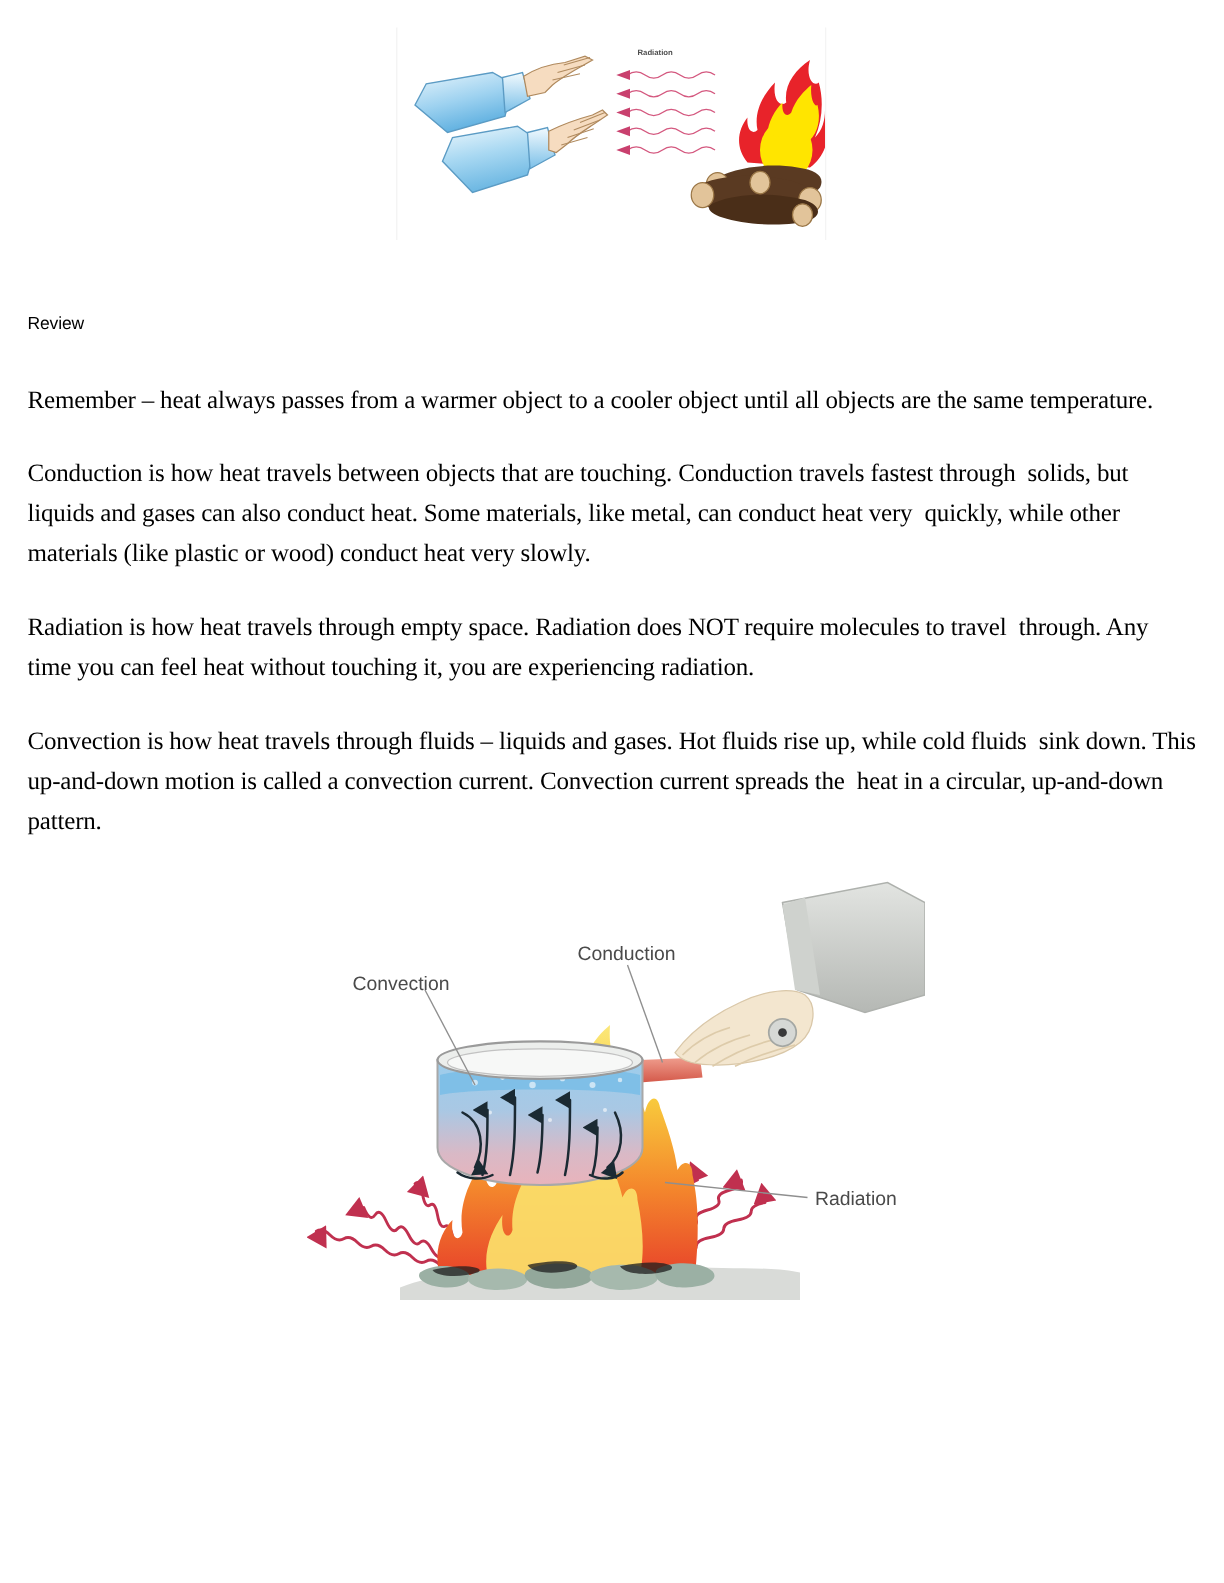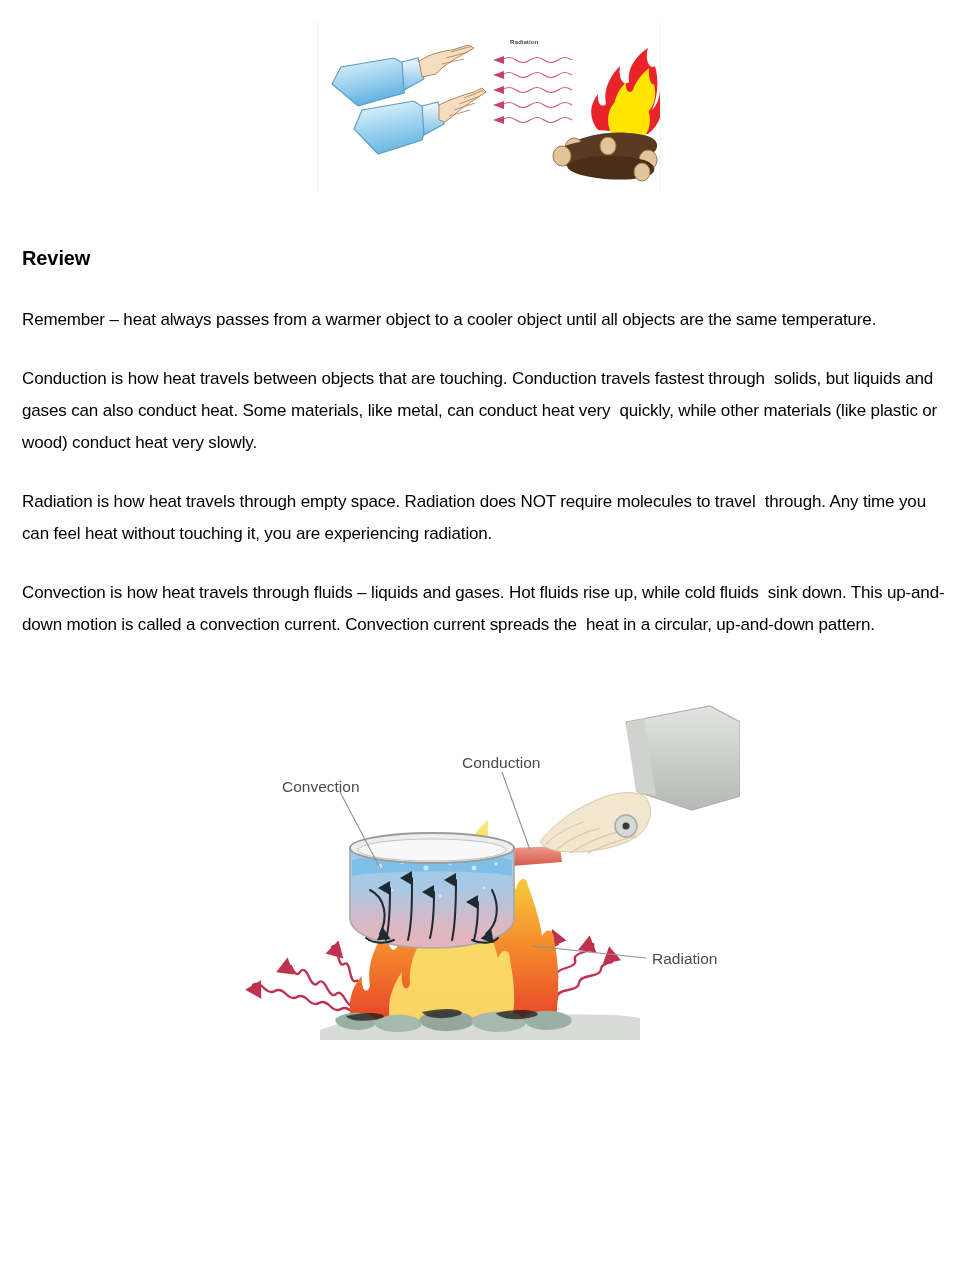--- a/index.html
+++ b/index.html
@@ -30,32 +30,33 @@
   #top-figure svg { display: block; width: 100%; height: 100%; }
 
   
   #article {
     position: absolute;
     left: 22px;
     top: 246px;
     width: 935px;
   }
   .heading {
-    font-size: 20px;
-    font-weight: bold;
+    font-size: 14px;
+    font-weight: normal;
     line-height: 24px;
     margin: 0 0 34px 0;
     letter-spacing: -0.1px;
   }
   .para {
-    font-size: 17px;
+    font-size: 20px;
     line-height: 32px;
     margin: 0 0 27px 0;
     letter-spacing: -0.15px;
     white-space: pre-wrap;
+    font-family: Liberation Serif, serif;
   }
   .para:last-child { margin-bottom: 0; }
 
   
   #bottom-figure {
     position: absolute;
     left: 240px;
     top: 700px;
     width: 500px;
     height: 350px;

